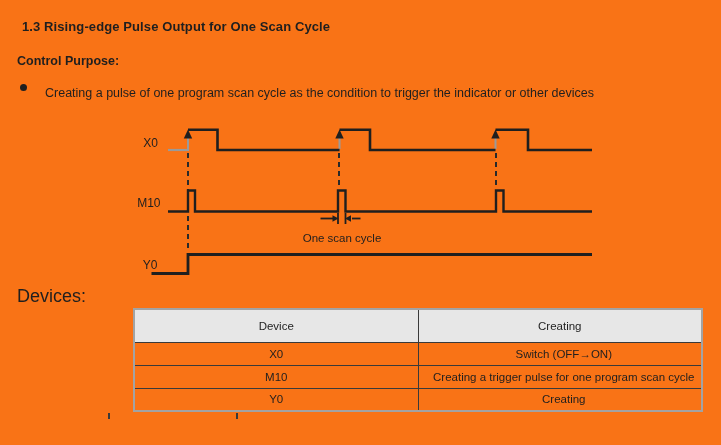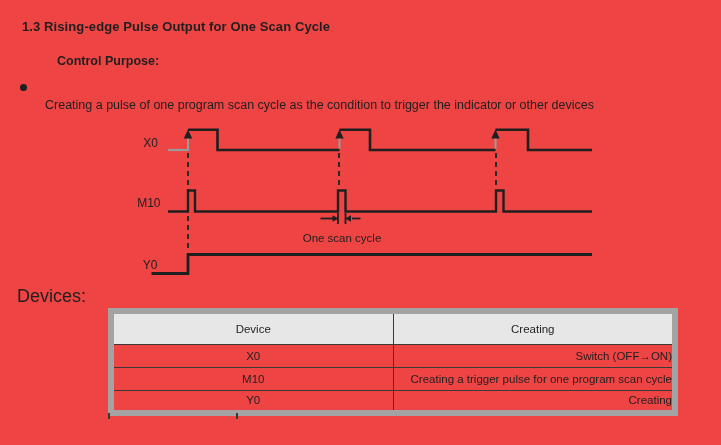--- a/index.html
+++ b/index.html
@@ -1,65 +1,65 @@
 <!DOCTYPE html>
 <html><head>
 <meta charset="utf-8">
 <style>
   * { margin: 0; padding: 0; box-sizing: border-box; }
   html, body { background: #ffffff; }
   .page {
     position: relative;
     width: 721px;
     height: 445px;
-    background: #ef4444;
+    background: #f97316;
     font-family: "Liberation Sans", sans-serif;
     color: #1f1f1f;
     overflow: hidden;
   }
   .heading {
     position: absolute; left: 22px; top: 19px;
     font-size: 13px; font-weight: bold; letter-spacing: 0.1px;
   }
   .control-purpose-label {
     position: absolute; left: 17px; top: 54px;
-    font-size: 12.5px; font-weight: bold; margin-left: 40px;
+    font-size: 12.5px; font-weight: bold;
   }
   .bullet-marker {
     position: absolute; left: 20px; top: 84px;
     width: 7px; height: 7px; border-radius: 50%;
     background: #1f1f1f;
   }
   .bullet-text {
-    position: absolute; left: 45px; top: 94px;
+    position: absolute; left: 45px; top: 82px;
     width: 660px; font-size: 12.5px; line-height: 22px;
   }
   .timing-svg { position: absolute; left: 120px; top: 120px; }
   .sig-label { font-size: 12px; fill: #1f1f1f; }
   .annot-label { font-size: 11.5px; fill: #1f1f1f; }
   .devices-label {
     position: absolute; left: 17px; top: 286px;
     font-size: 18px; font-weight: normal;
   }
   table.devices {
     position: absolute; left: 108px; top: 308px;
     width: 570px; table-layout: fixed;
     border-collapse: collapse;
     font-size: 11.5px; color: #1f1f1f;
   }
   table.devices td, table.devices th {
     border: 1.5px solid #3a3a3a;
     font-weight: normal;
     vertical-align: middle;
   }
-  table.devices { border: 6px solid #a3a3a3; }
+  table.devices { border: 2px solid #a3a3a3; margin-left: 25px; }
   table.devices th { background: #e7e7e7; height: 33px; text-align: center; }
   table.devices td { height: 23px; }
   td.dev-col { text-align: center; width: 129px; }
-  td.fn-col  { text-align: right; padding-left: 8px; }
+  td.fn-col  { text-align: center; padding-left: 8px; }
   .table-stub {
     position: absolute; top: 413px; width: 2px; height: 6px;
     background: #3a3a3a;
   }
   .stub-left { left: 108px; }
   .stub-mid  { left: 236px; }
 </style>
 </head>
 <body>
 

